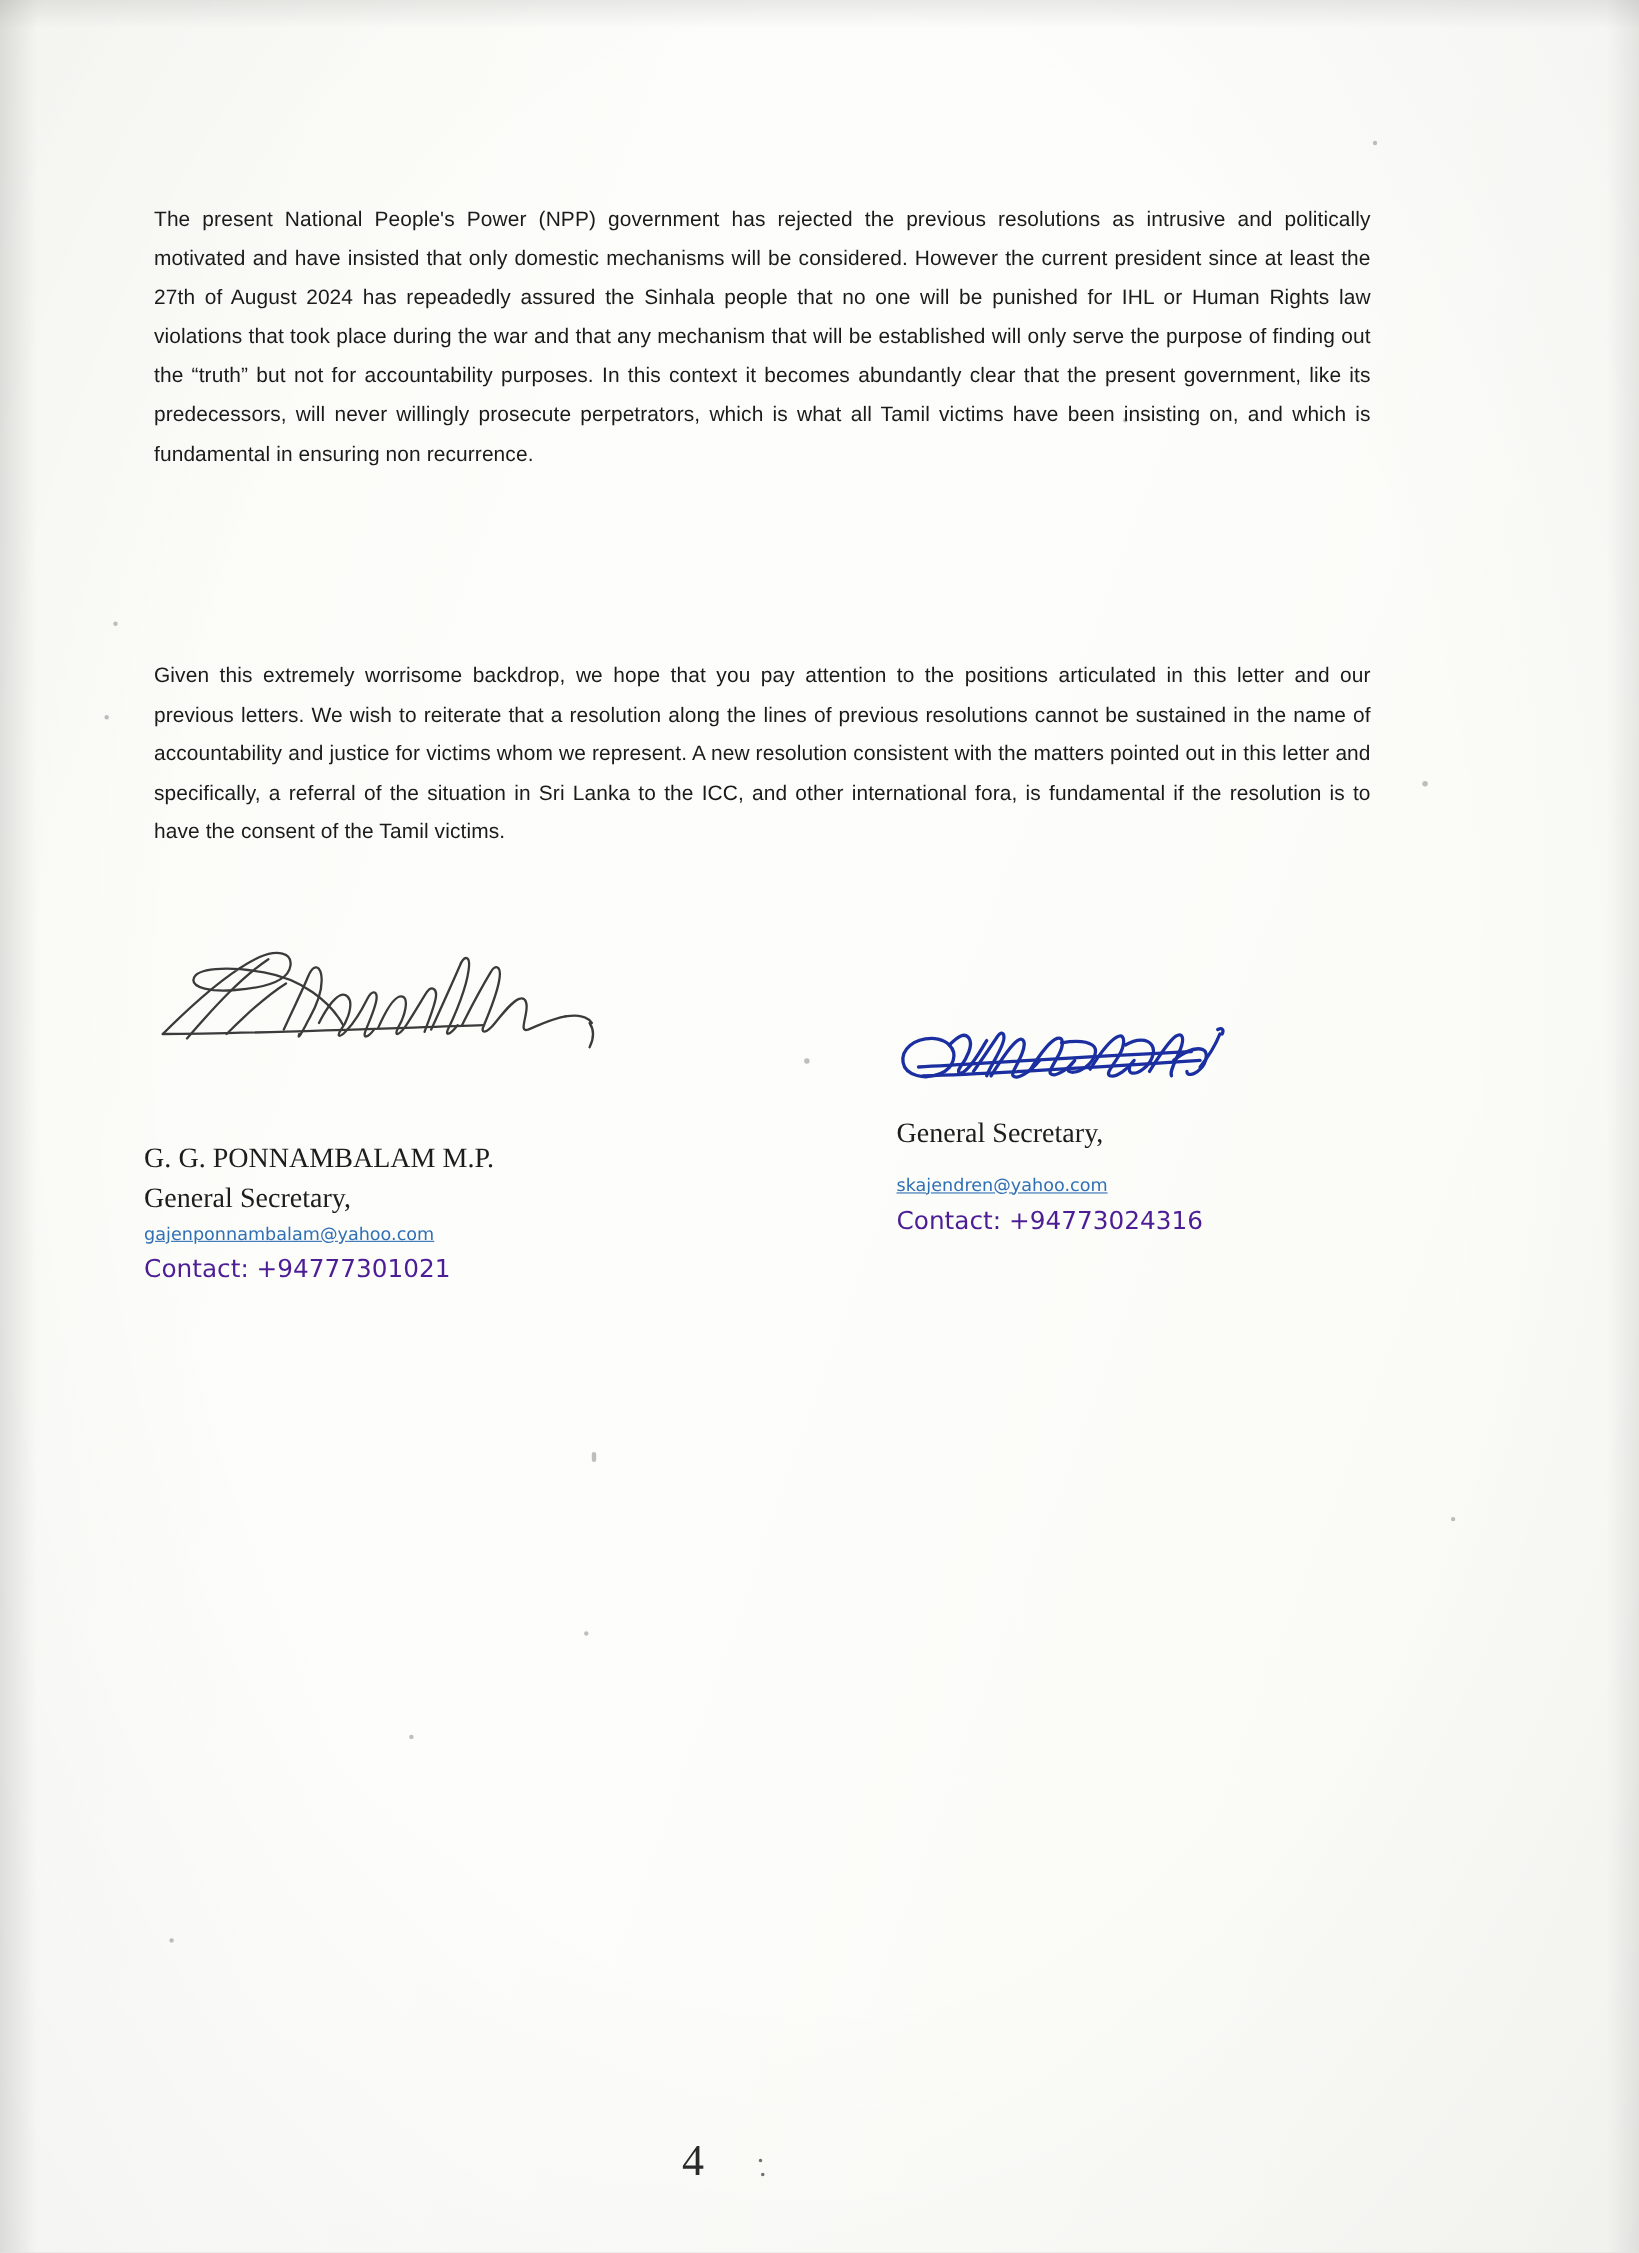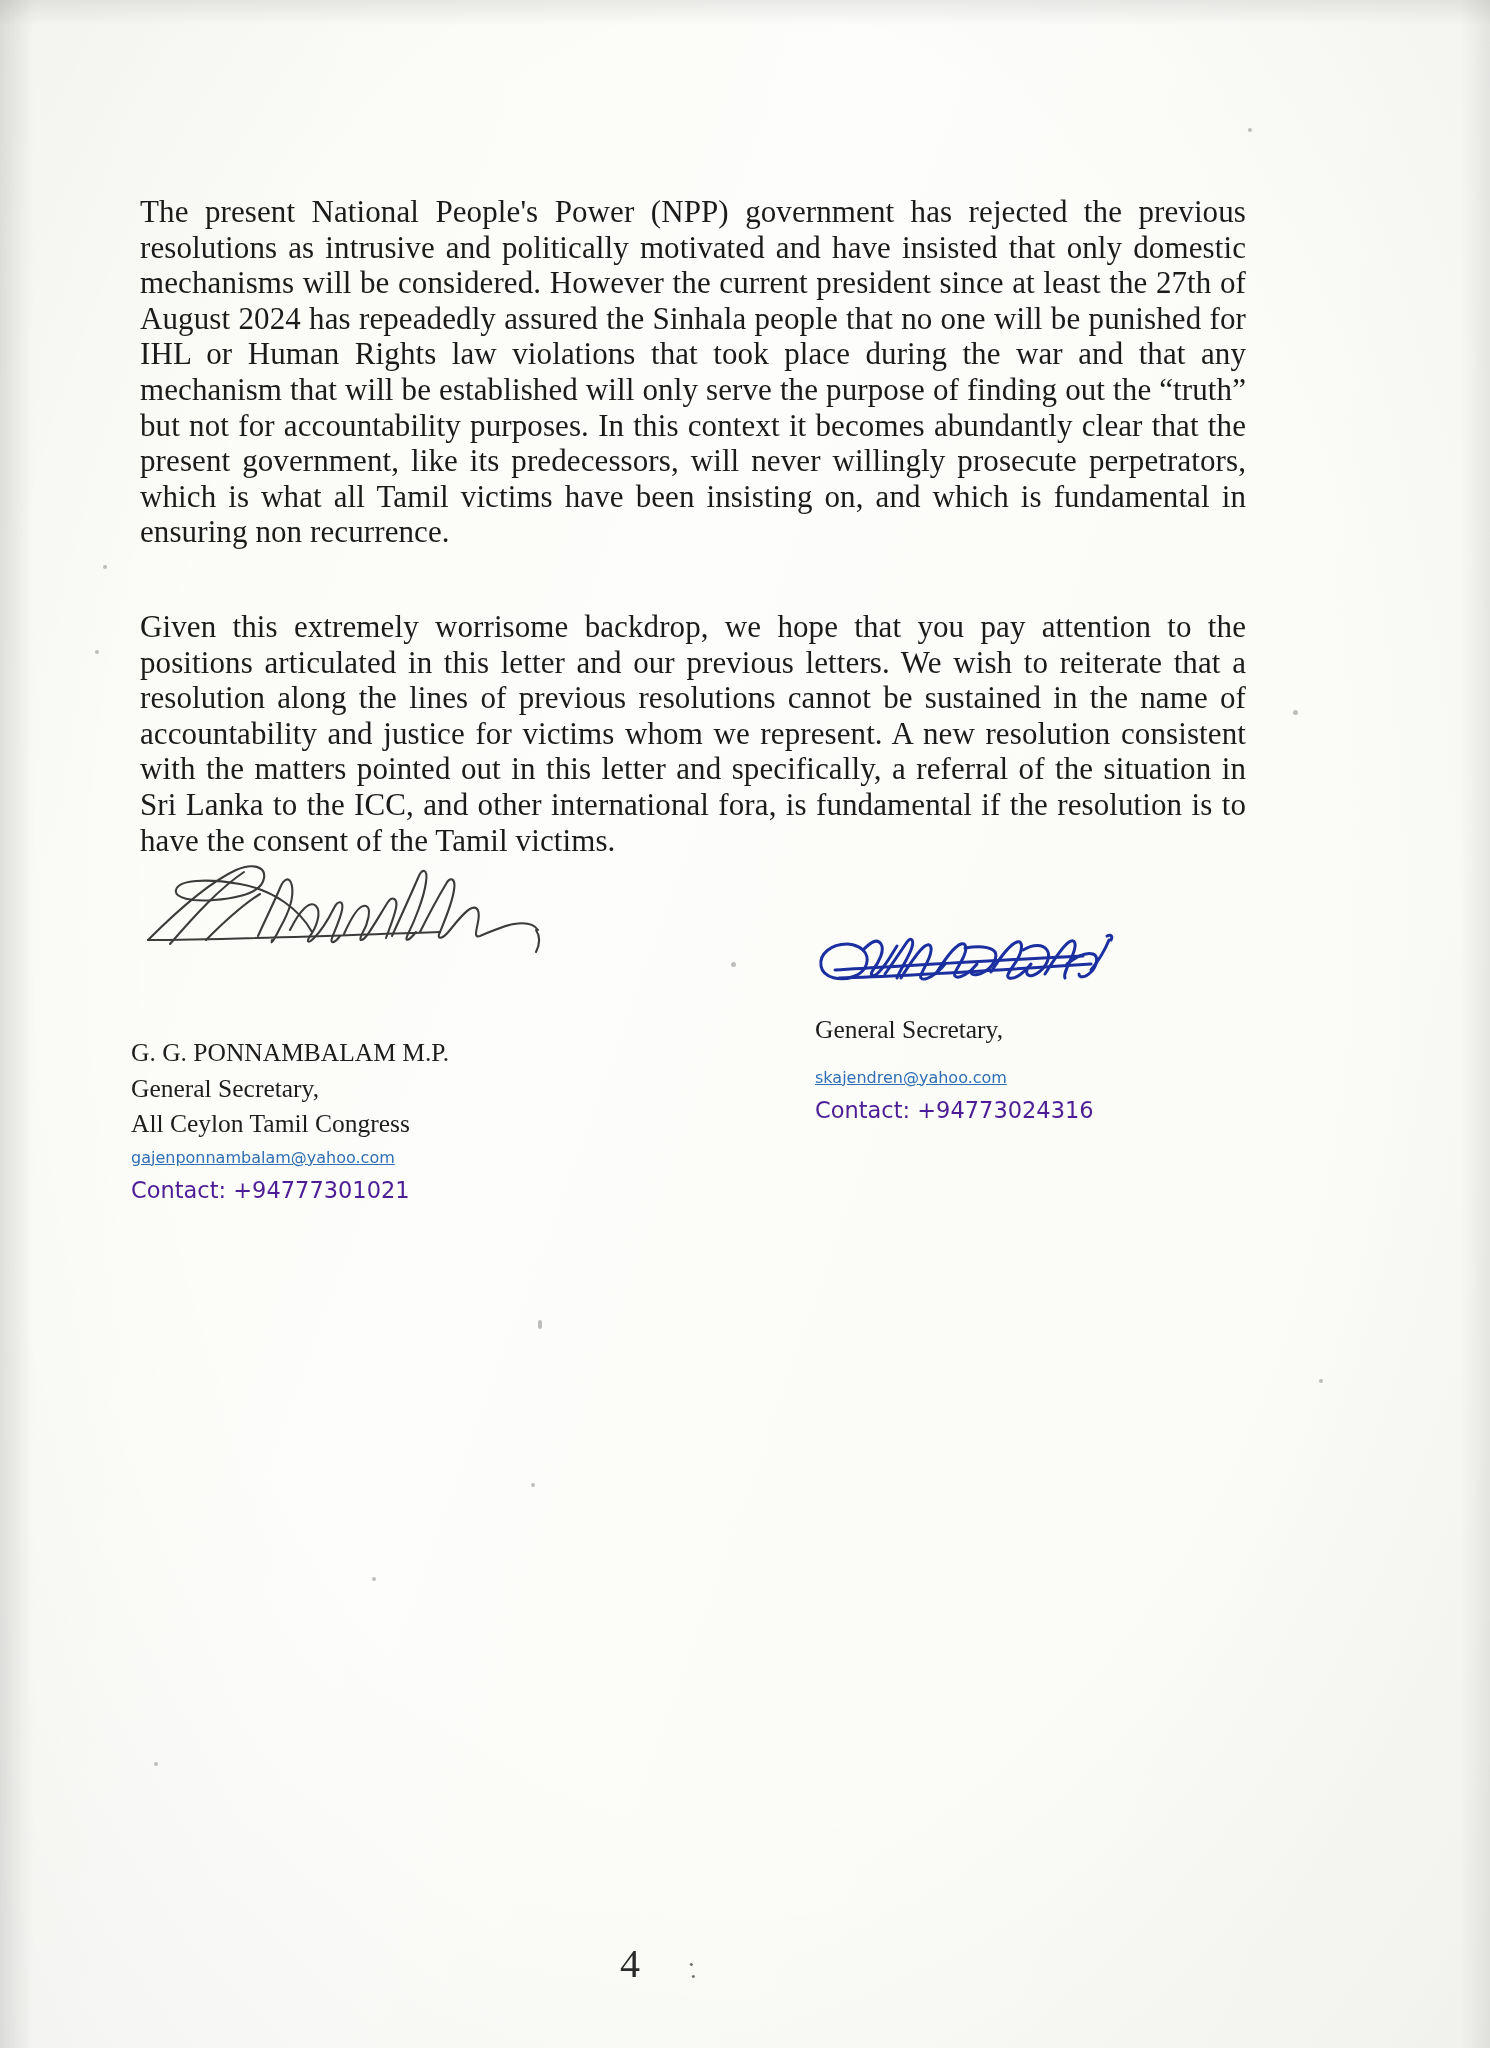--- a/index.html
+++ b/index.html
@@ -44,22 +44,22 @@
     left: 0; right: 0; top: 0;
     height: 26px;
     background: linear-gradient(180deg, rgba(0,0,0,0.08), rgba(0,0,0,0));
     pointer-events: none;
   }
 
   .body-text {
     position: absolute;
     left: 140px;
     width: 1106px;
-    font-family: Liberation Serif, serif;
-    font-size: 31px;
+    font-family: Liberation Sans, sans-serif;
+    font-size: 19px;
     line-height: 35.6px;
     color: #1b1b1b;
     text-align: justify;
     text-justify: inter-word;
     letter-spacing: 0.1px;
   }
   #para1 { top: 163px; }
   #para2 { top: 578px; }
 
   .sig-block {
@@ -178,21 +178,20 @@
       <path d="M276 40 C 284 30, 290 20, 294 10"></path>
       <path d="M292 6 C 296 4, 298 6, 296 10"></path>
       <path d="M20 40 C 90 36, 180 30, 268 26"></path>
       <path d="M24 48 C 94 46, 186 40, 276 34"></path>
     </g>
   </svg>
 
   <div class="sig-block" id="sig-left">
     <div class="sig-line">G. G. PONNAMBALAM M.P.</div>
     <div class="sig-line">General Secretary,</div>
-    <div class="sig-line">All Ceylon Tamil Congress</div>
     <div class="sig-email">gajenponnambalam@yahoo.com</div>
     <div class="sig-contact">Contact: +94777301021</div>
   </div>
 
   <div class="sig-block" id="sig-right">
     <div class="sig-line">General Secretary,</div>
     <div class="gap-sm"></div>
     <div class="sig-email">skajendren@yahoo.com</div>
     <div class="sig-contact">Contact: +94773024316</div>
   </div>

